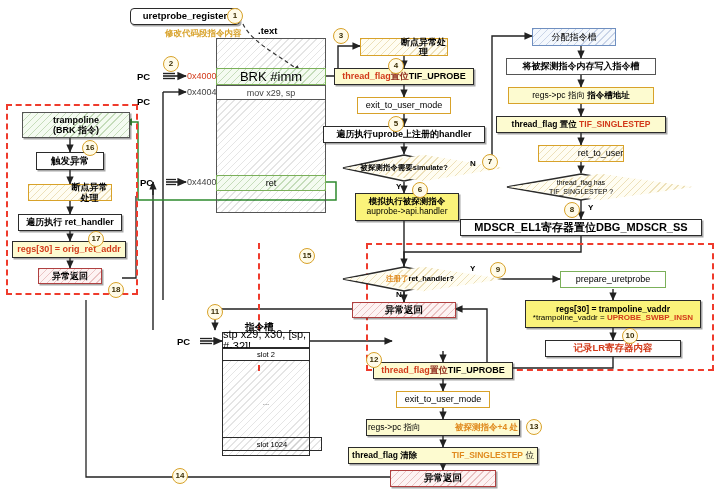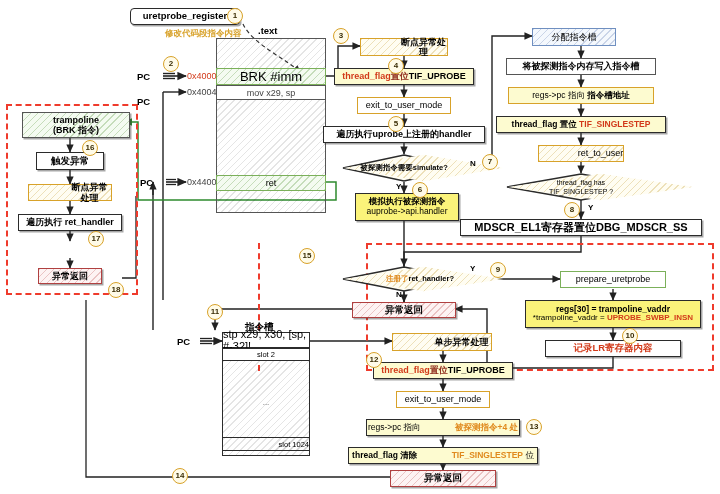--- a/index.html
+++ b/index.html
@@ -318,25 +318,24 @@
   <div class="node b-black hatch" style="left:222px;top:332px;width:88px;height:124px;"></div>
   <div class="cell b-black plain" style="left:222px;top:332px;width:88px;height:16px;">
     <span style="font-size:11px;">stp x29, x30, [sp, #-32]!</span>
   </div>
   <div class="cell b-black plain" style="left:222px;top:348px;width:88px;height:13px;">
     <span style="font-size:7.5px;">slot 2</span>
   </div>
   <div class="cell" style="left:222px;top:395px;width:88px;height:14px;">
     <span style="font-size:8px;color:#555;">...</span>
   </div>
-  <div class="cell b-black hatch" style="left:222px;top:437px;width:88px;height:14px;justify-content:flex-end;">
+  <div class="cell b-black hatch" style="left:222px;top:437px;width:100px;height:14px;">
     <span style="font-size:7.5px;">slot 1024</span>
   </div>
 
-  <div class="node b-orange hatch-yellow" style="left:392px;top:333px;width:100px;height:18px;font-size:9px;font-weight:bold;">单步异常处理</div>
   <div class="badge" style="left:366px;top:352px;">12</div>
 
   <div class="node b-black sh yellowfill" style="left:373px;top:362px;width:140px;height:17px;">
     <span style="font-size:9px;">
       <span class="rd bold">thread_flag</span><span class="dkred bold">置位</span><span class="bold">TIF_UPROBE</span>
     </span>
   </div>
 
   <div class="node b-orange plain" style="left:396px;top:391px;width:94px;height:17px;font-size:9px;">exit_to_user_mode</div>
 
@@ -365,17 +364,18 @@
   </div>
   <div class="badge" style="left:82px;top:140px;">16</div>
 
   <div class="node b-black sh plain bold" style="left:36px;top:152px;width:68px;height:18px;font-size:9.5px;">触发异常</div>
 
   <div class="node b-orange hatch-yellow" style="left:28px;top:184px;width:84px;height:17px;font-size:9px;font-weight:bold;">断点异常处理</div>
 
   <div class="node b-black sh plain bold" style="left:18px;top:214px;width:104px;height:17px;font-size:9px;">遍历执行 ret_handler</div>
   <div class="badge" style="left:88px;top:231px;">17</div>
 
+  <div class="node b-black sh yellowfill" style="left:12px;top:241px;width:114px;height:17px;font-size:9px;font-weight:bold;color:#d23a1a;">regs[30] = orig_ret_addr</div>
 
   <div class="node b-red hatch-red sh" style="left:38px;top:268px;width:64px;height:16px;font-size:9px;font-weight:bold;">异常返回</div>
   <div class="badge" style="left:108px;top:282px;">18</div>
 
 </div>
 
 </body></html>

